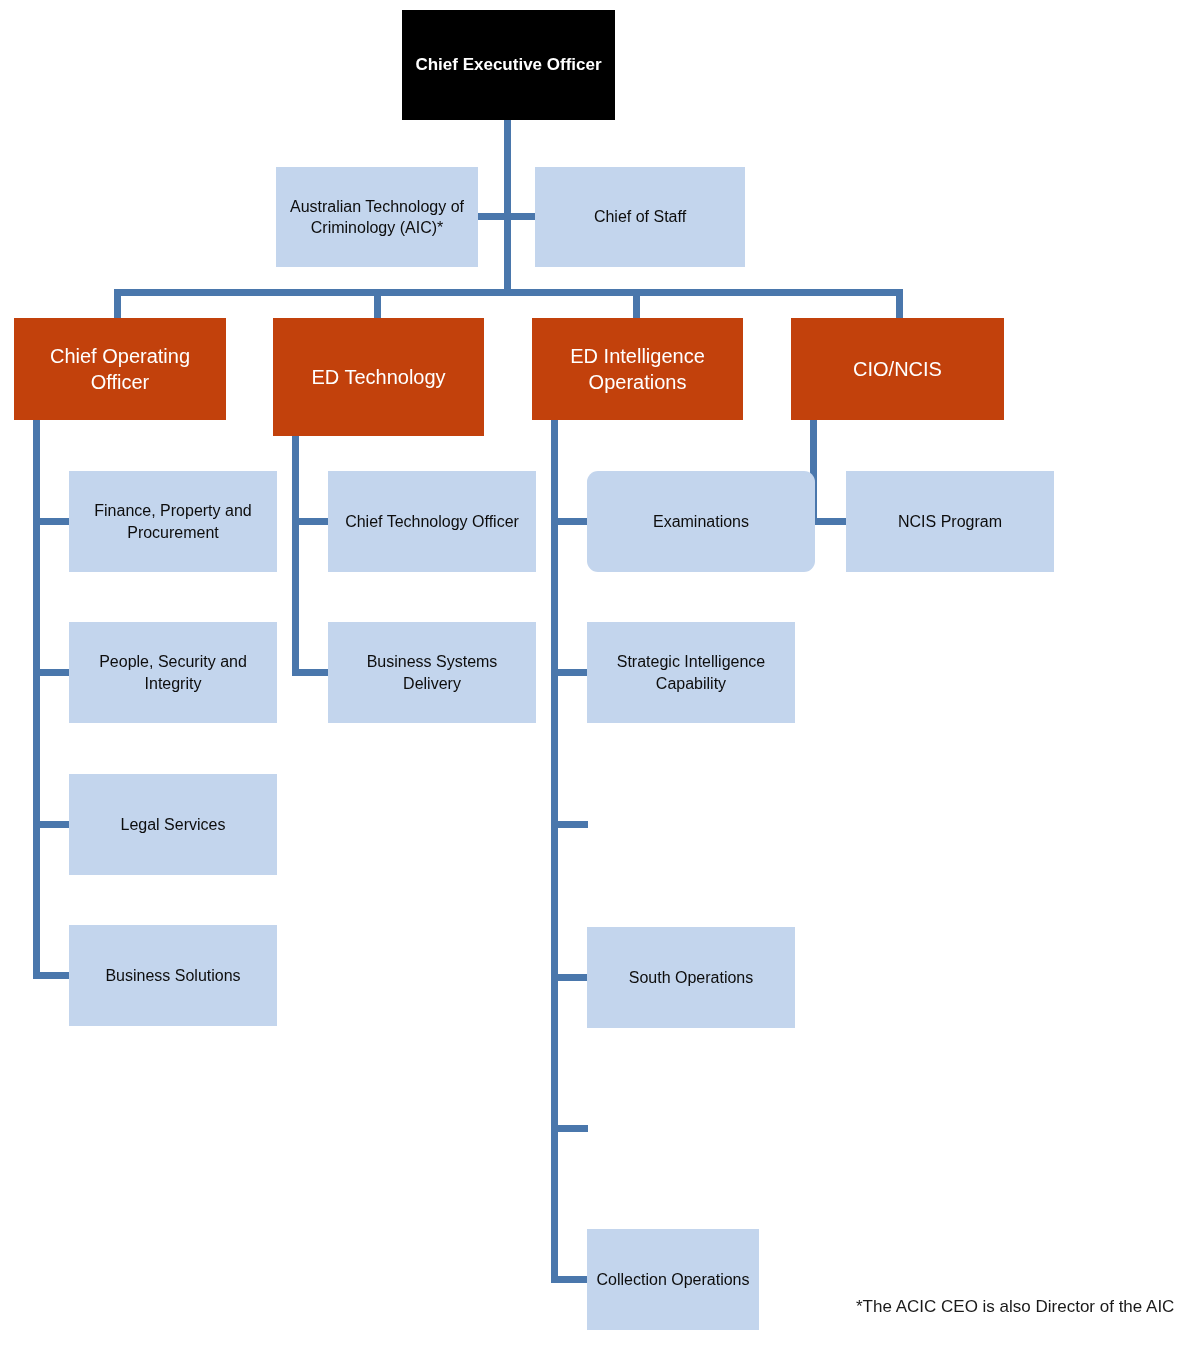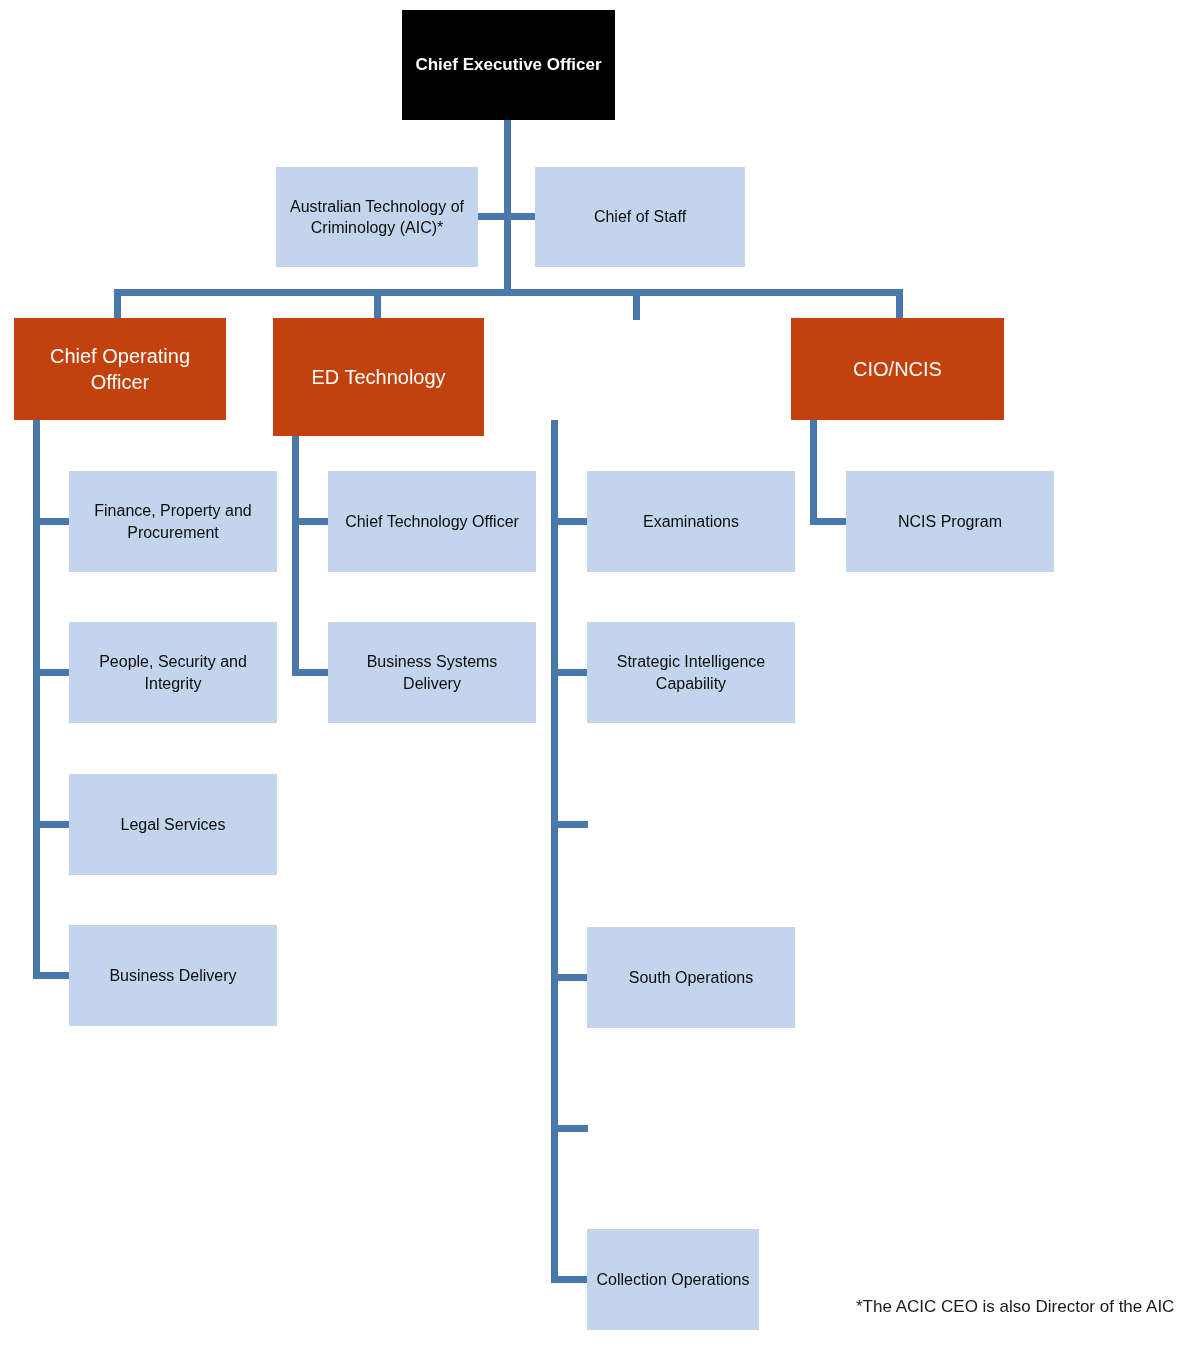--- a/index.html
+++ b/index.html
@@ -106,45 +106,48 @@
   <div class="node node-unit" style="left:535px; top:167px; width:210px; height:100px;">
     <span>Chief of Staff</span>
   </div>
 
   <div class="node node-exec" style="left:14px; top:318px; width:212px; height:102px;">
     <span>Chief Operating Officer</span>
   </div>
   <div class="node node-exec" style="left:273px; top:318px; width:211px; height:118px;">
     <span>ED Technology</span>
   </div>
+  <div class="node node-exec" style="left:532px; top:318px; width:211px; height:102px;">
+    <span>ED Intelligence Operations</span>
+  </div>
   <div class="node node-exec" style="left:791px; top:318px; width:213px; height:102px;">
     <span>CIO/NCIS</span>
   </div>
 
   <div class="node node-unit" style="left:69px; top:471px; width:208px; height:101px;">
     <span>Finance, Property and Procurement</span>
   </div>
   <div class="node node-unit" style="left:69px; top:622px; width:208px; height:101px;">
     <span>People, Security and Integrity</span>
   </div>
   <div class="node node-unit" style="left:69px; top:774px; width:208px; height:101px;">
     <span>Legal Services</span>
   </div>
   <div class="node node-unit" style="left:69px; top:925px; width:208px; height:101px;">
-    <span>Business Delivery</span>
+    <span>Business Solutions</span>
   </div>
 
   <div class="node node-unit" style="left:328px; top:471px; width:208px; height:101px;">
     <span>Chief Technology Officer</span>
   </div>
   <div class="node node-unit" style="left:328px; top:622px; width:208px; height:101px;">
     <span>Business Systems Delivery</span>
   </div>
 
-  <div class="node node-unit" style="left:587px; top:471px; width:208px; height:101px;">
+  <div class="node node-unit" style="left:587px; top:471px; width:228px; height:101px;border-radius:11px;">
     <span>Examinations</span>
   </div>
   <div class="node node-unit" style="left:587px; top:622px; width:208px; height:101px;">
     <span>Strategic Intelligence Capability</span>
   </div>
   <div class="node node-unit" style="left:587px; top:927px; width:208px; height:101px;align-items:center;">
     <span>South Operations</span>
   </div>
   <div class="node node-unit" style="left:587px; top:1229px; width:172px; height:101px;">
     <span>Collection Operations</span>

